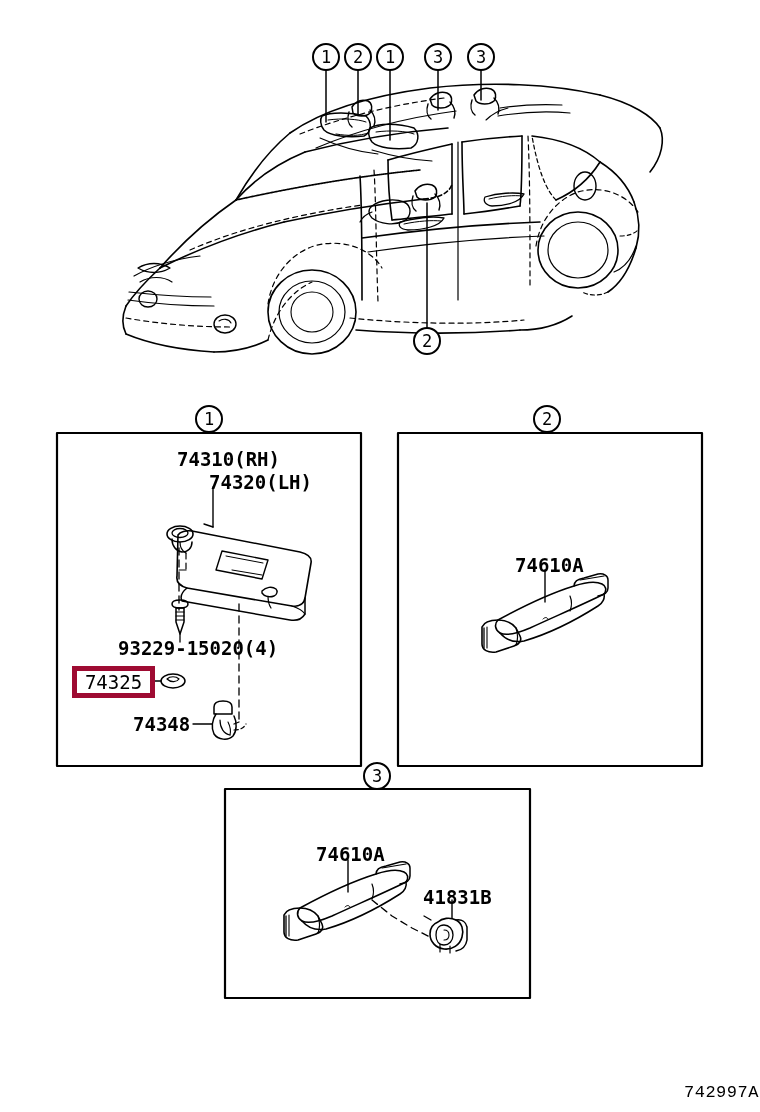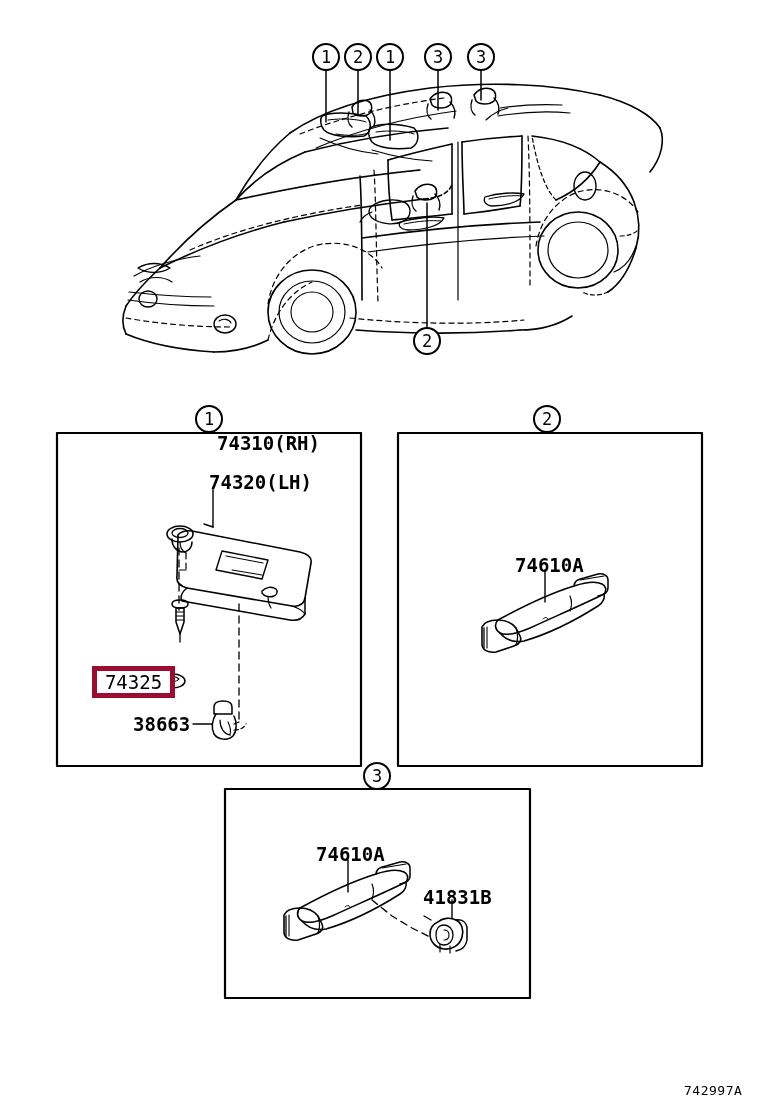--- a/index.html
+++ b/index.html
@@ -32,23 +32,24 @@
     font-weight: bold;
     color: #000000;
     white-space: pre;
     letter-spacing: 0px;
   }
   .lbl-part {
     font-size: 19px;
     line-height: 23px;
   }
   .lbl-footer {
-    font-size: 13px;
+    font-size: 17px;
     font-weight: normal;
     letter-spacing: 0.5px;
+    font-family: Liberation Mono, monospace;
   }
   .hl-box {
     position: absolute;
     border: 5px solid #9e0b32;
     background: #ffffff;
     box-sizing: border-box;
   }
   .hl-box .lbl-part {
     position: static;
   }
@@ -381,32 +382,33 @@
       <text x="390" y="63">1</text>
       <text x="438" y="63">3</text>
       <text x="481" y="63">3</text>
       <text x="427" y="347">2</text>
       <text x="209" y="425">1</text>
       <text x="547" y="425">2</text>
       <text x="377" y="782">3</text>
     </g>
   </svg>
 
-  <div class="lbl lbl-part" style="left:177px; top:432px;margin-left:40px;">74310(RH)</div>
+  <div class="lbl lbl-part" style="left:177px; top:448px;">74310(RH)</div>
 
   <div class="lbl lbl-part" style="left:177px; top:471px;margin-left:32px;">74320(LH)</div>
 
-
-  <div class="hl-box" style="left:72px; top:666px; width:83px; height:32px;margin-left:20px;">
+  <div class="lbl lbl-part" style="left:118px; top:637px;">93229-15020(4)</div>
+
+  <div class="hl-box" style="left:72px; top:666px; width:83px; height:32px;">
     <div class="hl-inner">
       <span class="lbl-part">74325</span>
     </div>
   </div>
 
-  <div class="lbl lbl-part" style="left:133px; top:713px;">38663</div>
+  <div class="lbl lbl-part" style="left:133px; top:713px;">74348</div>
 
   <div class="lbl lbl-part" style="left:515px; top:554px;">74610A</div>
 
   <div class="lbl lbl-part" style="left:316px; top:843px;">74610A</div>
 
   <div class="lbl lbl-part" style="left:423px; top:886px;">41831B</div>
 
   <div class="lbl lbl-footer" style="left:684px; top:1083px;">742997A</div>
 
 </div>

